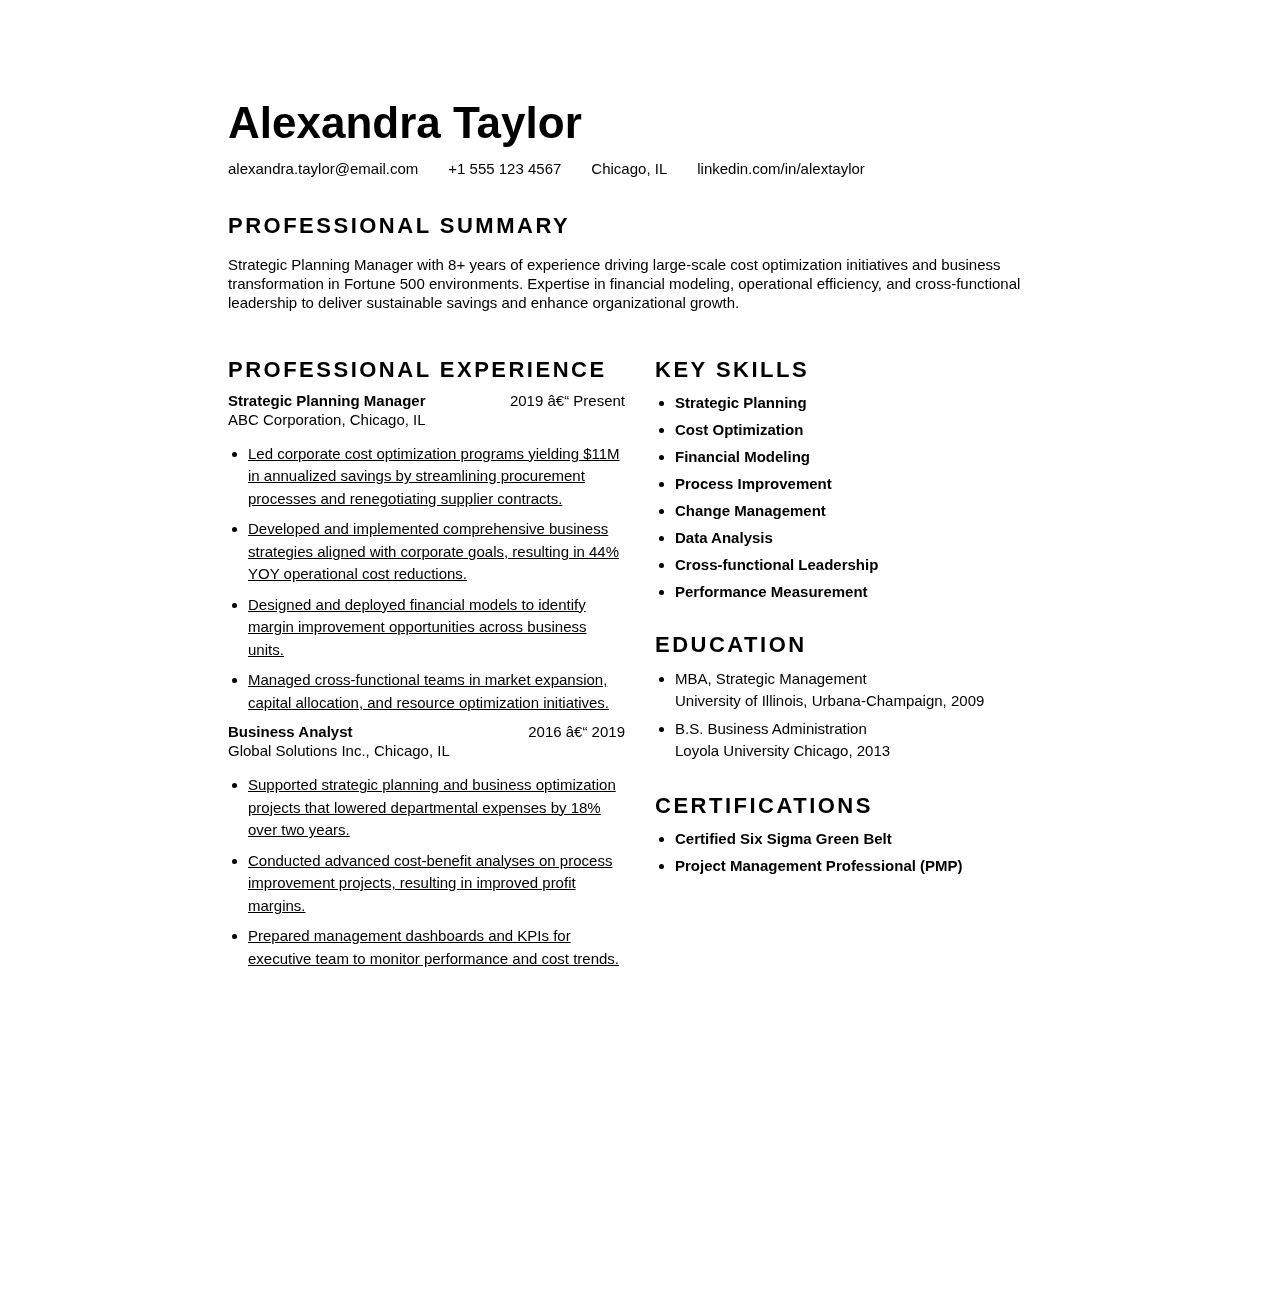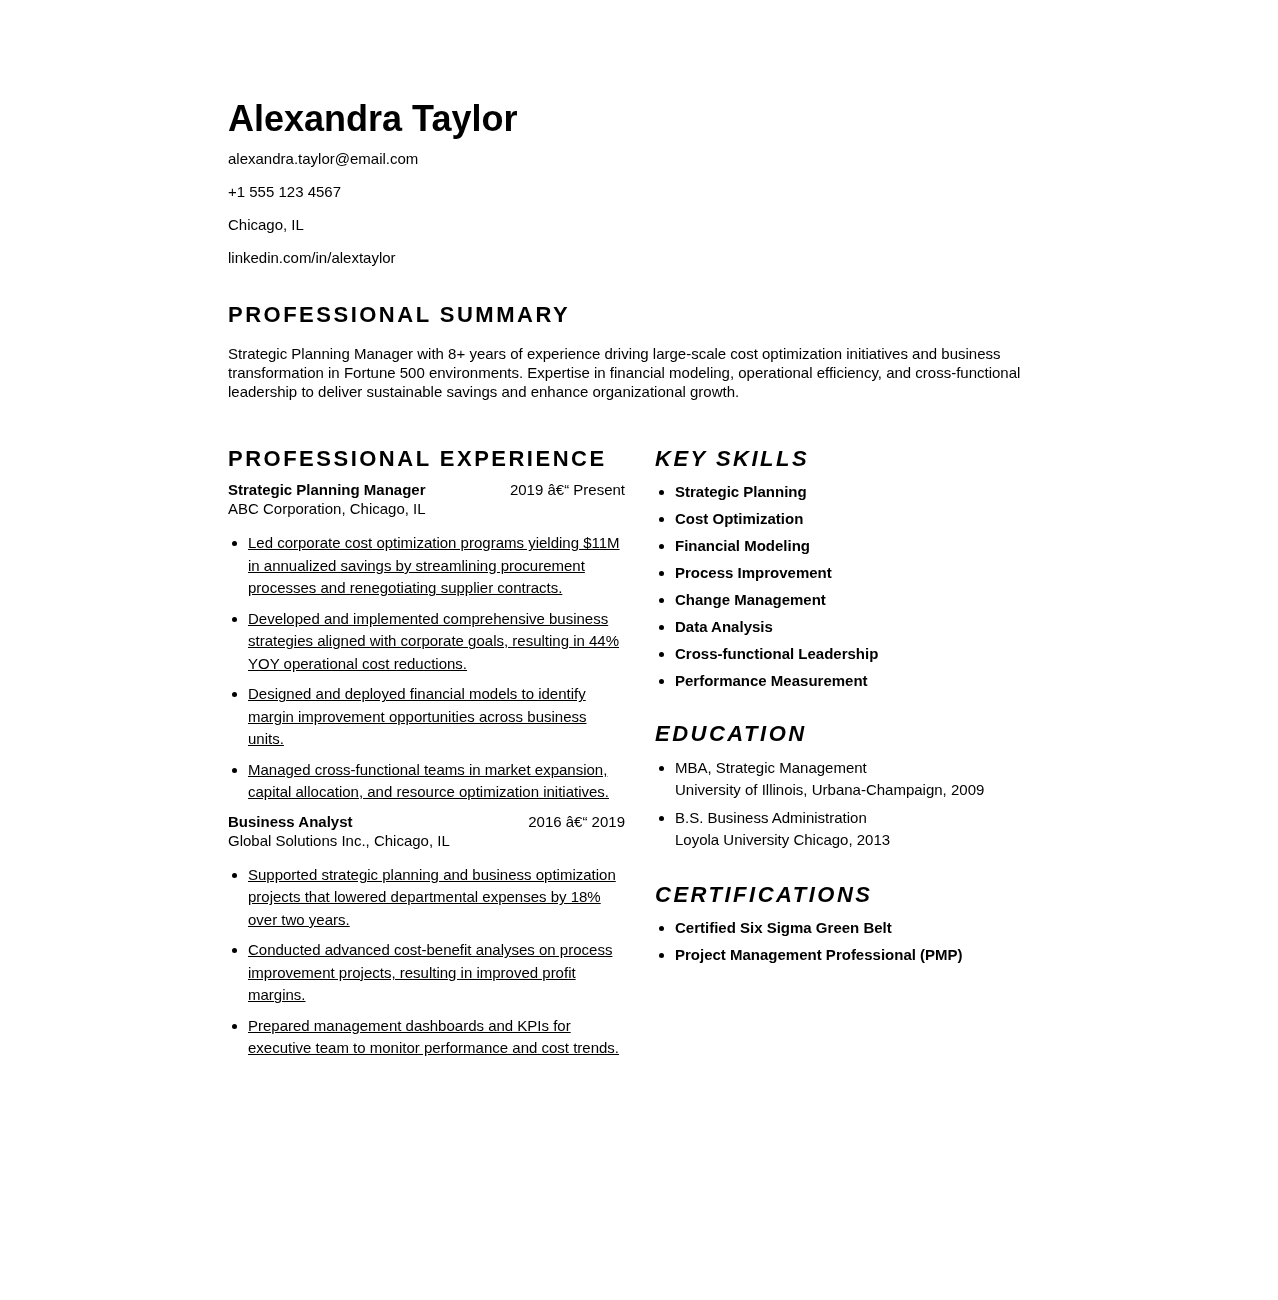--- a/index.html
+++ b/index.html
@@ -10,51 +10,50 @@
     background: #ffffff;
     color: #000000;
     font-family: "Liberation Sans", sans-serif;
     font-size: 15px;
   }
   .page {
     width: 1278px;
     padding: 98px 228px 0 228px;
   }
   .name {
-    font-size: 36px;
+    font-size: 44px;
     font-weight: bold;
     line-height: 1.15;
     margin: 0;
   }
   .contact-line {
     display: flex;
-    gap: 14px;
+    gap: 30px;
     margin-top: 10px;
     line-height: 19px;
-    flex-direction: column;
   }
   .h-section {
     font-size: 22px;
     font-weight: bold;
     letter-spacing: 2.5px;
     line-height: 23px;
     margin: 0;
   }
   .h-summary { margin-top: 36px; }
   .summary-text {
     margin: 18px 0 0 0;
     line-height: 19px;
   }
   .columns {
     display: flex;
     margin-top: 46px;
   }
   .col-left { width: 397px; flex: none; }
   .col-right { flex: 1; margin-left: 30px; }
-  .col-heading { margin-bottom: 12px; font-style: italic; }
+  .col-heading { margin-bottom: 12px; }
   .job { margin-top: 10px; }
   .job-2 { margin-top: 6px; }
   .job-header {
     display: flex;
     justify-content: space-between;
     align-items: baseline;
     line-height: 19px;
     margin-top: 8px;
   }
   .job-title { font-weight: bold; }

